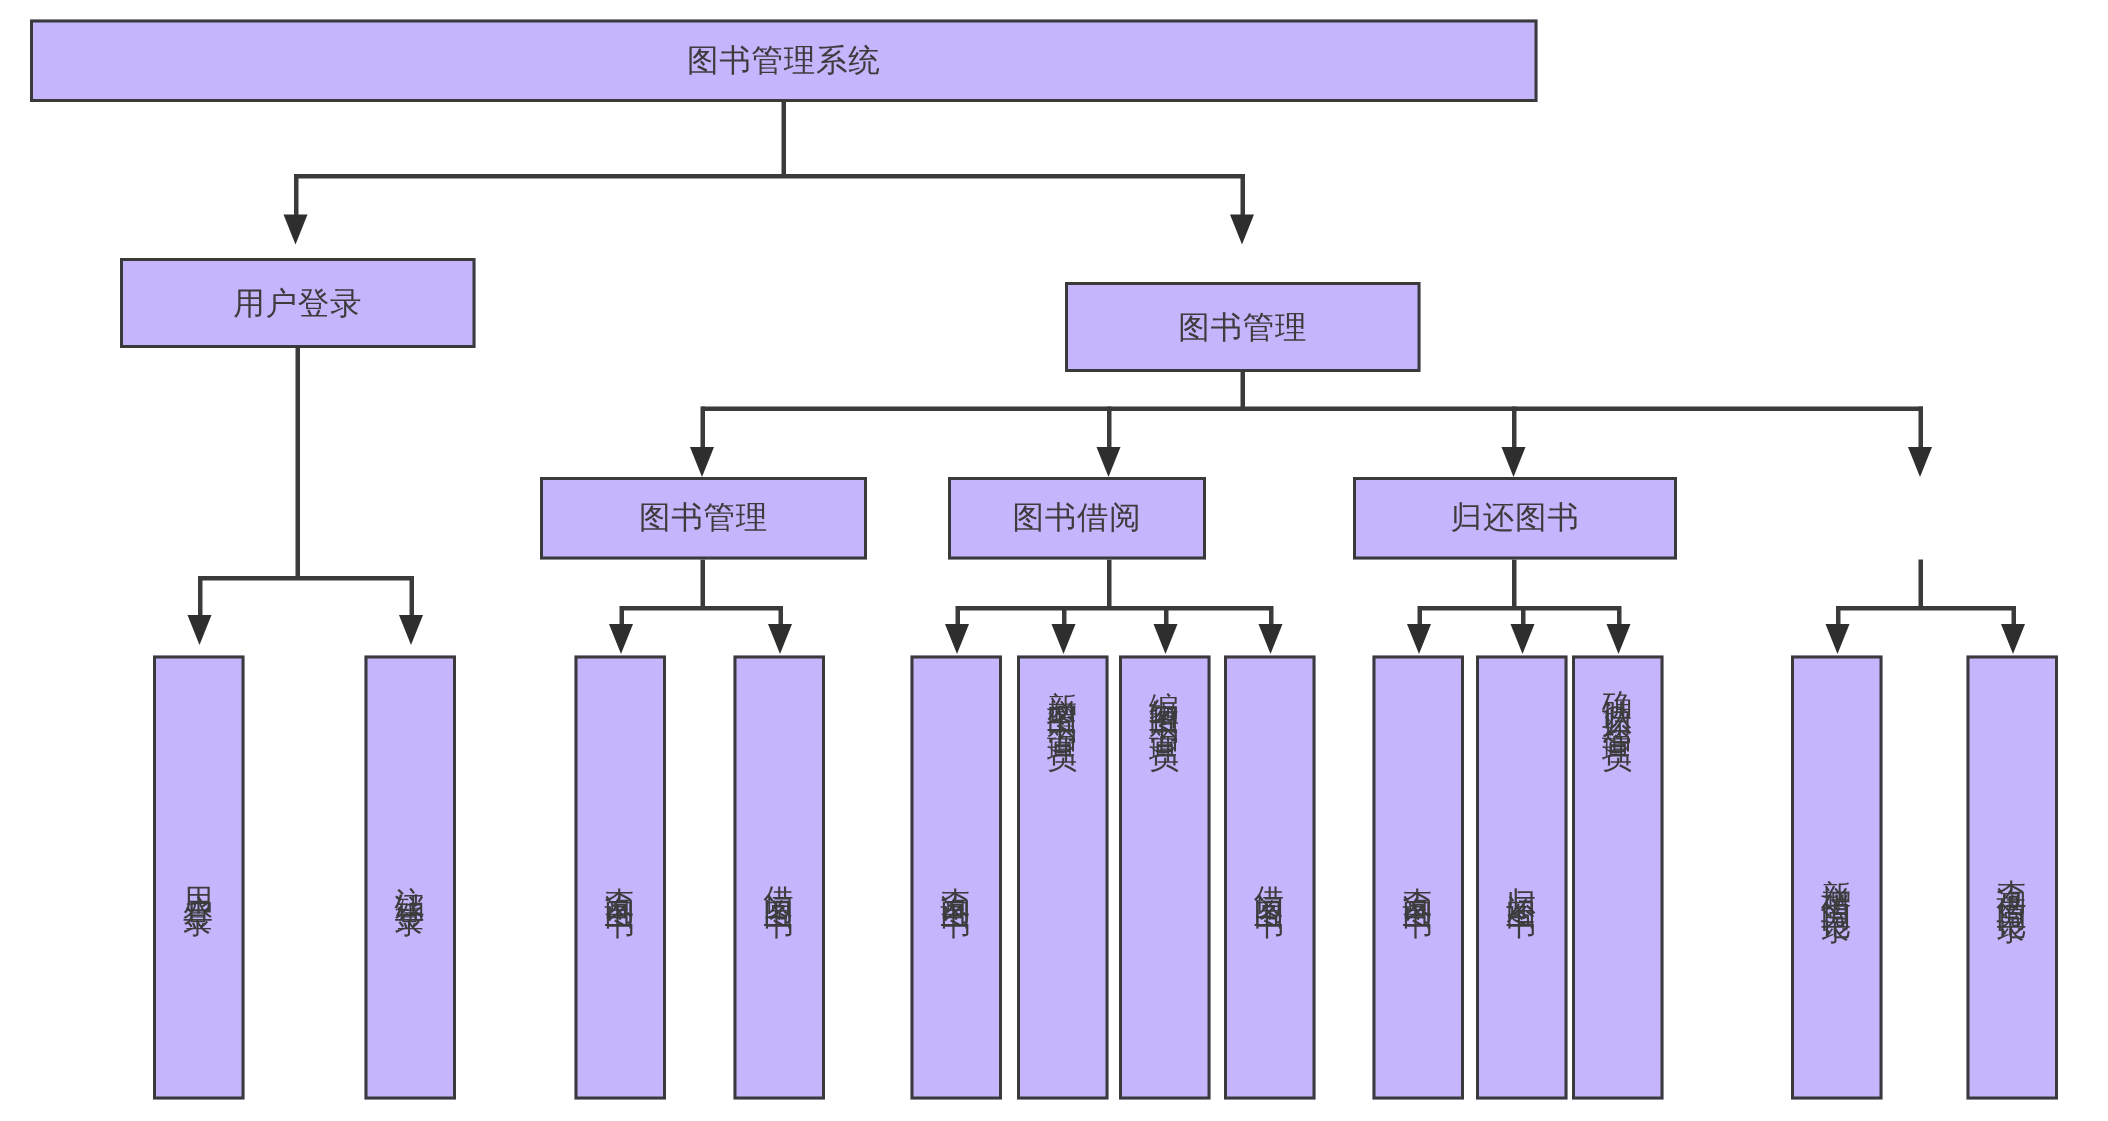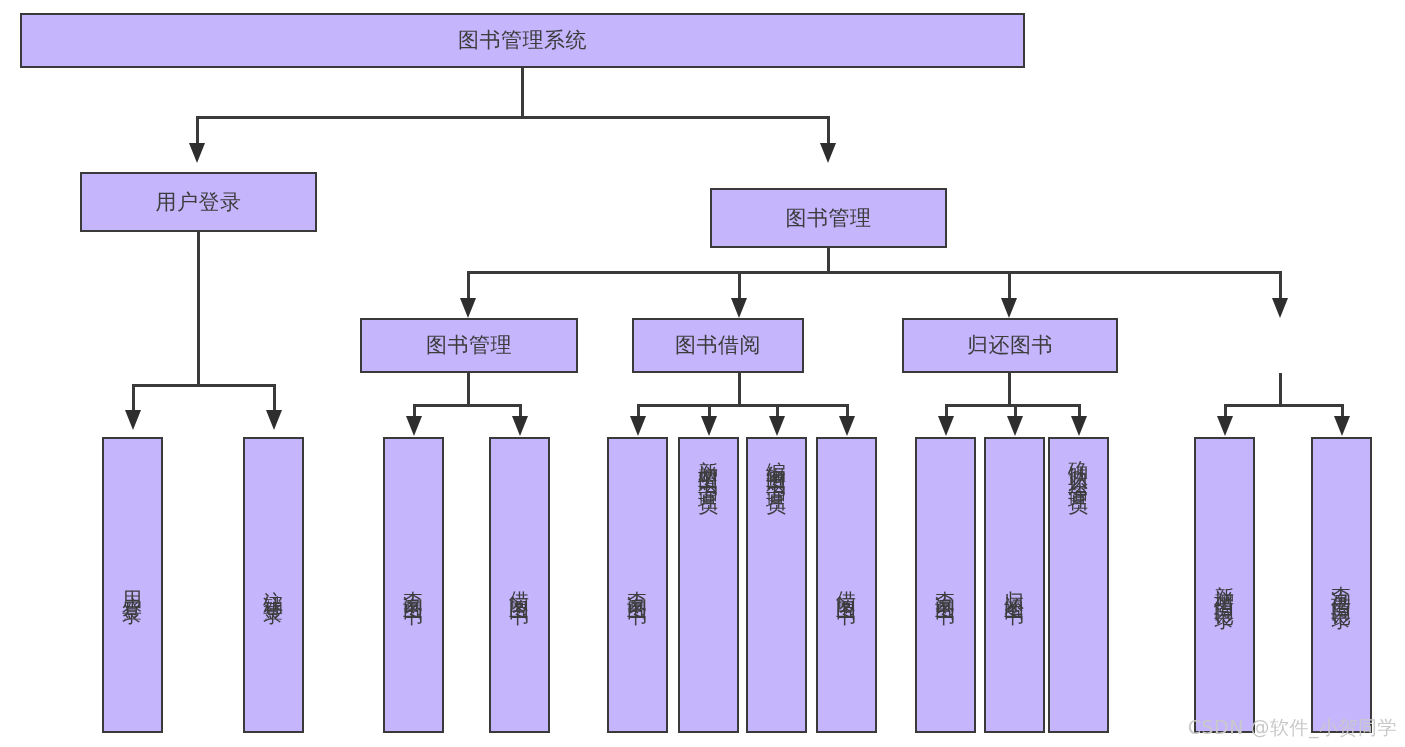--- a/index.html
+++ b/index.html
@@ -216,15 +216,14 @@
     <span class="label">确认归还（管理员）</span>
   </div>
 
   <div class="node v mid" style="left:1194px; top:437px; width:61px; height:296px;">
     <span class="label">新增借阅记录</span>
   </div>
   <div class="node v mid" style="left:1311px; top:437px; width:61px; height:296px;">
     <span class="label">查询借阅记录</span>
   </div>
 
-  <div id="watermark">CSDN @软件_小贺同学</div>
 
 </div>
 
 </body></html>

